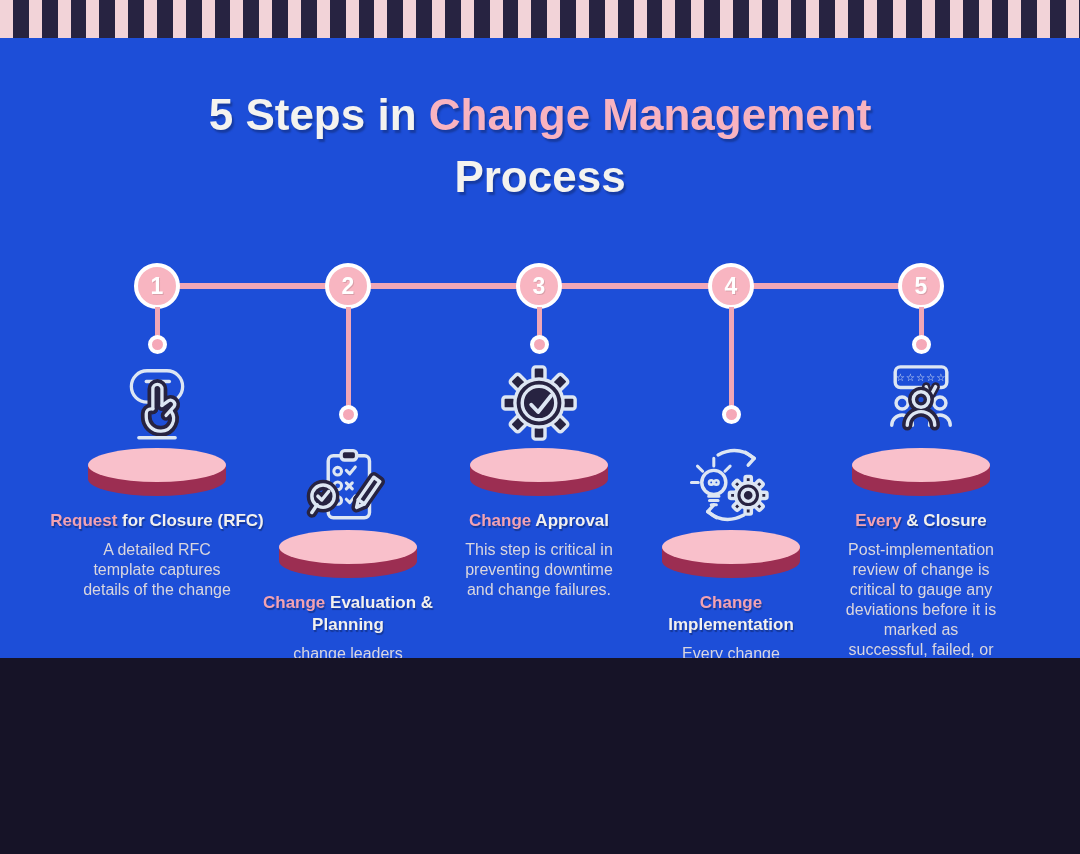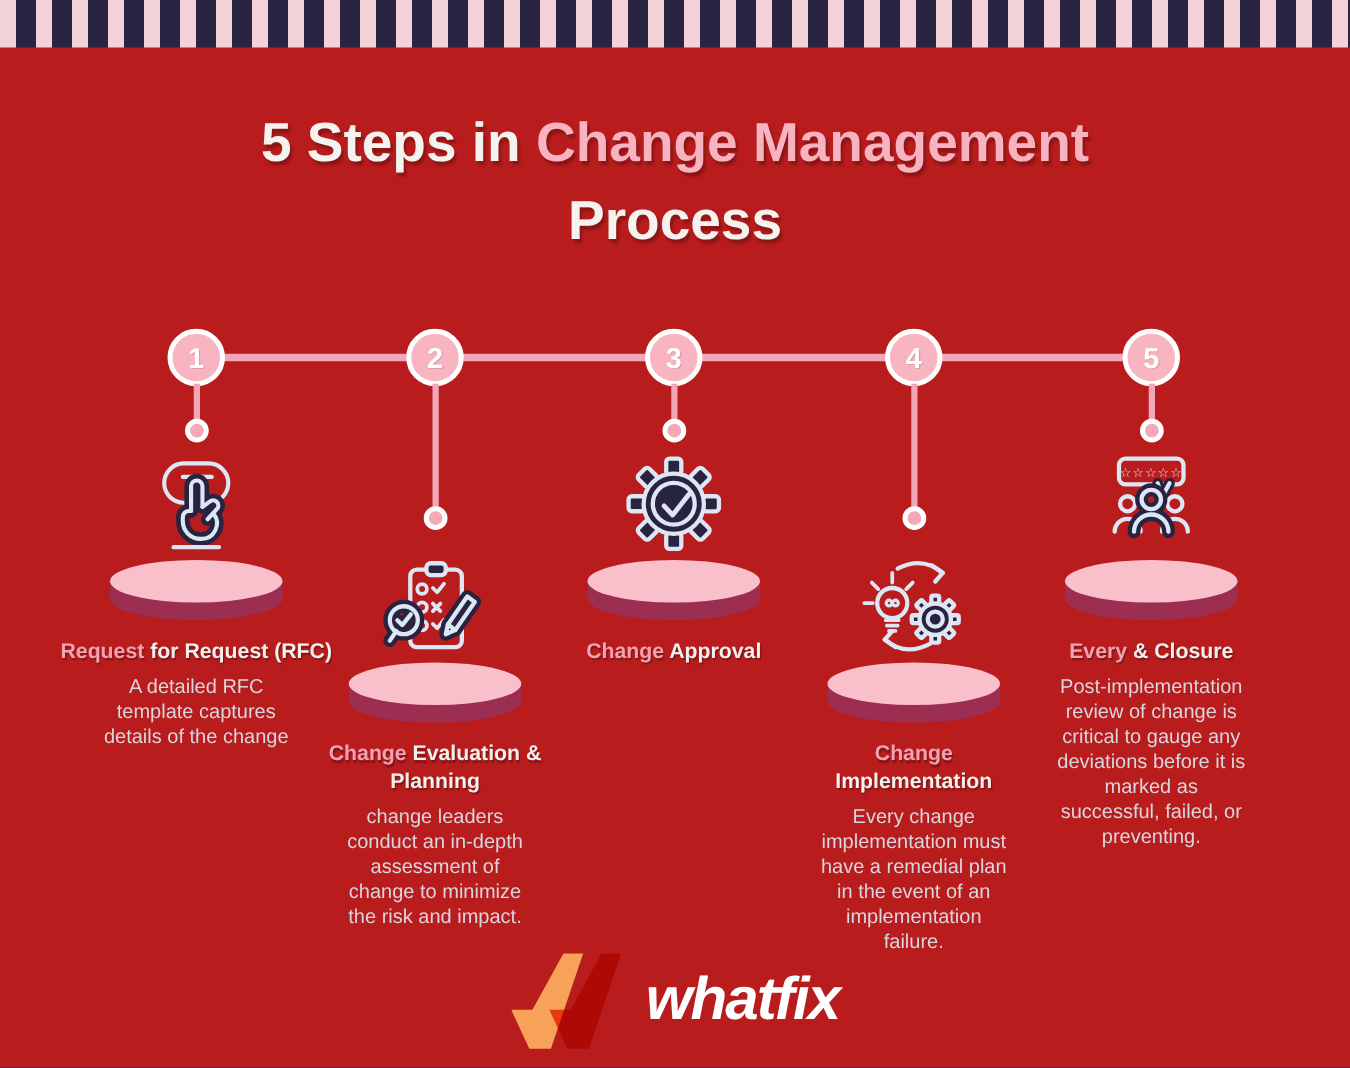--- a/index.html
+++ b/index.html
@@ -1,18 +1,18 @@
 <!DOCTYPE html>
 <html><head>
 <meta charset="utf-8">
 <style>
   html,body { margin:0; padding:0; background:#161327; }
   .canvas {
-    position:relative; width:1080px; height:854px; overflow:hidden;
-    background:#b91c1c;
+    position:relative; width:1080px; height:658px; overflow:hidden;
+    background:#1d4ed8;
     font-family:"Liberation Sans","DejaVu Sans",sans-serif;
   }
   
   .stripes {
     position:absolute; top:0; left:0; width:1080px; height:38px;
     background:repeating-linear-gradient(90deg,#f2d3d8 0 13px,#272341 13px 28.8px);
   }
   
   .header {
     position:absolute; top:84px; left:0; width:1080px; text-align:center;
@@ -136,21 +136,21 @@
       <use href="#d-hand" stroke="#272341" stroke-width="13"></use>
       <use href="#d-hand" stroke="#dde6f3" stroke-width="4"></use>
       <path d="M30,89 h44" fill="none" stroke="#dde6f3" stroke-width="4"></path>
     </svg>
         </div>
         <div class="podium">
           <div class="pod-bottom"></div>
           <div class="pod-mid"></div>
           <div class="pod-top"></div>
         </div>
-        <div class="step-title"><span class="pink">Request</span><span> for Request (RFC)</span></div>
+        <div class="step-title"><span class="pink">Request</span><span> for Closure (RFC)</span></div>
         <div class="step-desc">A detailed RFC
 template captures
 details of the change</div>
       </div>
       <div class="col">
         <div class="icon-box">
           <svg viewBox="0 0 100 96" stroke-linecap="round" stroke-linejoin="round">
       <defs>
         <g>
           <polygon points="60,74 62,65 80,39 87,44 69,70" fill="none"></polygon>
@@ -206,20 +206,23 @@
       <circle cx="50" cy="50" r="19.5" fill="none" stroke="#dde6f3" stroke-width="4"></circle>
       <path d="M41,52 l8,8.5 15,-19" fill="none" stroke="#dde6f3" stroke-width="4.5"></path>
     </svg>
         </div>
         <div class="podium">
           <div class="pod-bottom"></div>
           <div class="pod-mid"></div>
           <div class="pod-top"></div>
         </div>
         <div class="step-title"><span class="pink">Change</span><span> Approval</span></div>
+        <div class="step-desc">This step is critical in
+preventing downtime
+and change failures.</div>
       </div>
       <div class="col">
         <div class="icon-box">
           <svg viewBox="0 0 100 100" stroke-linecap="round" stroke-linejoin="round">
       <path d="M35,15 Q58,3 77,19" fill="none" stroke="#dde6f3" stroke-width="4"></path>
       <path d="M77,19 L67,12 M77,19 L70,27" fill="none" stroke="#dde6f3" stroke-width="4"></path>
       <path d="M65,85 Q42,97 23,81" fill="none" stroke="#dde6f3" stroke-width="4"></path>
       <path d="M23,81 L33,88 M23,81 L30,73" fill="none" stroke="#dde6f3" stroke-width="4"></path>
       <circle cx="30" cy="47" r="14" fill="none" stroke="#dde6f3" stroke-width="4"></circle>
       <path d="M30,28 v-9 M17,34 l-6,-6 M43,34 l6,-6 M12,47 h-8" fill="none" stroke="#dde6f3" stroke-width="3.5"></path>

